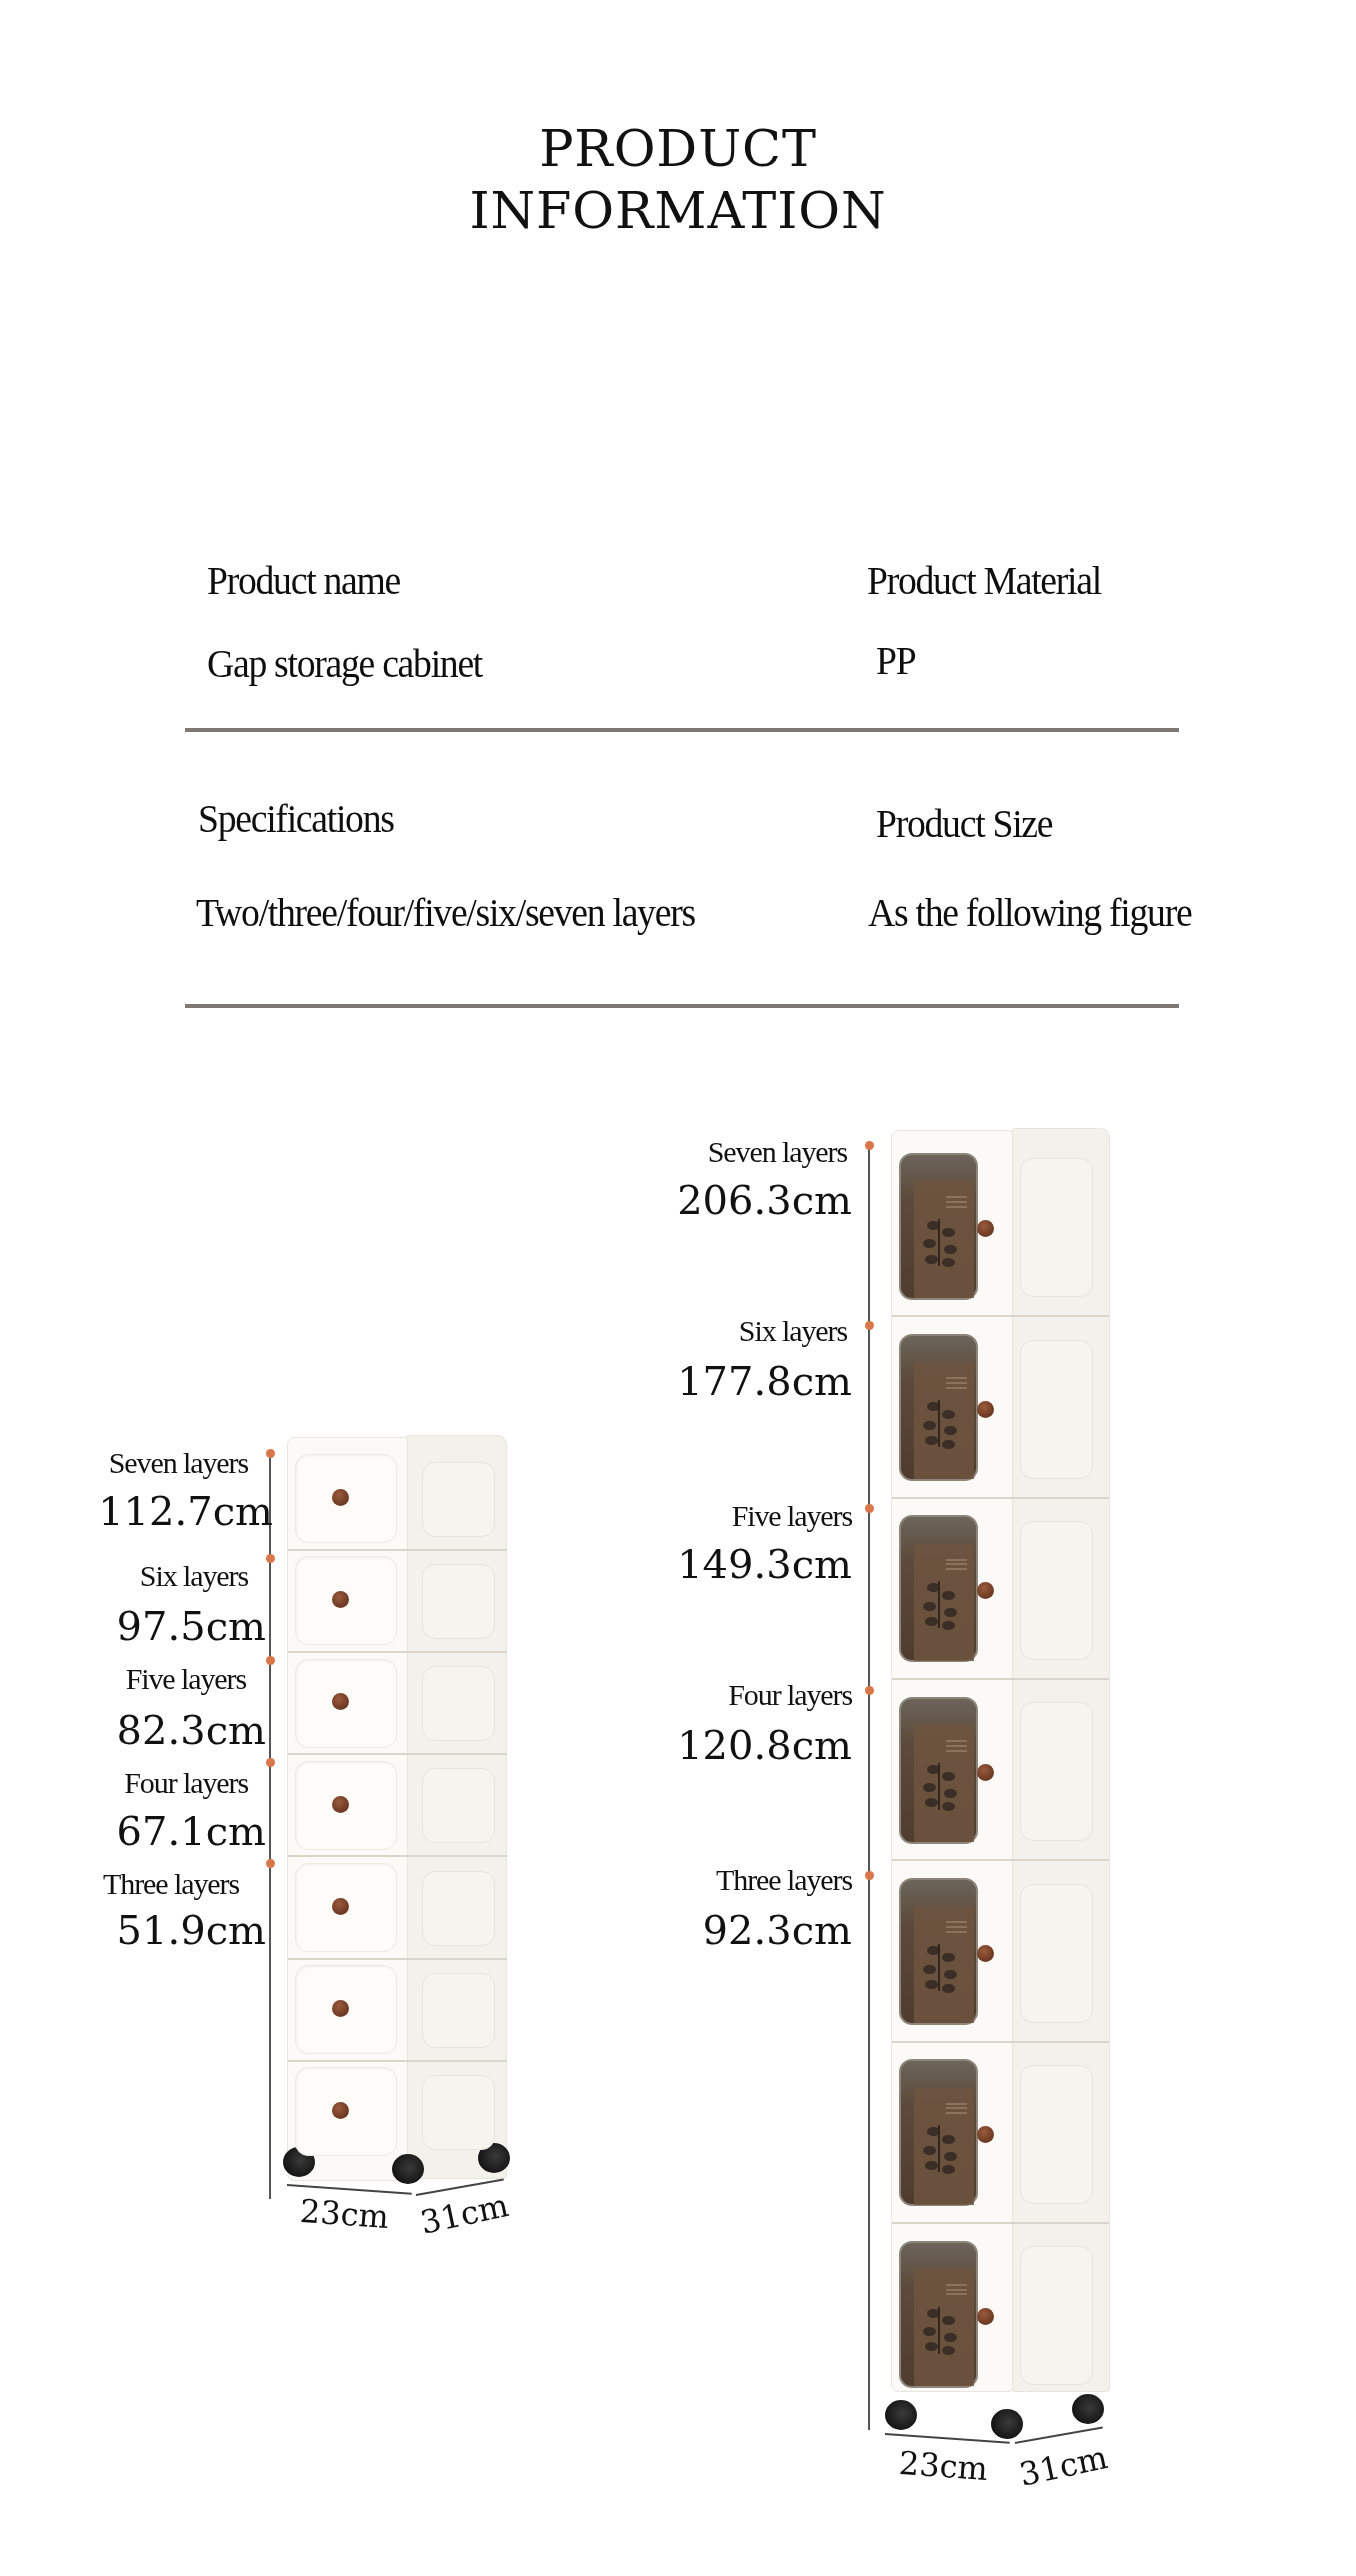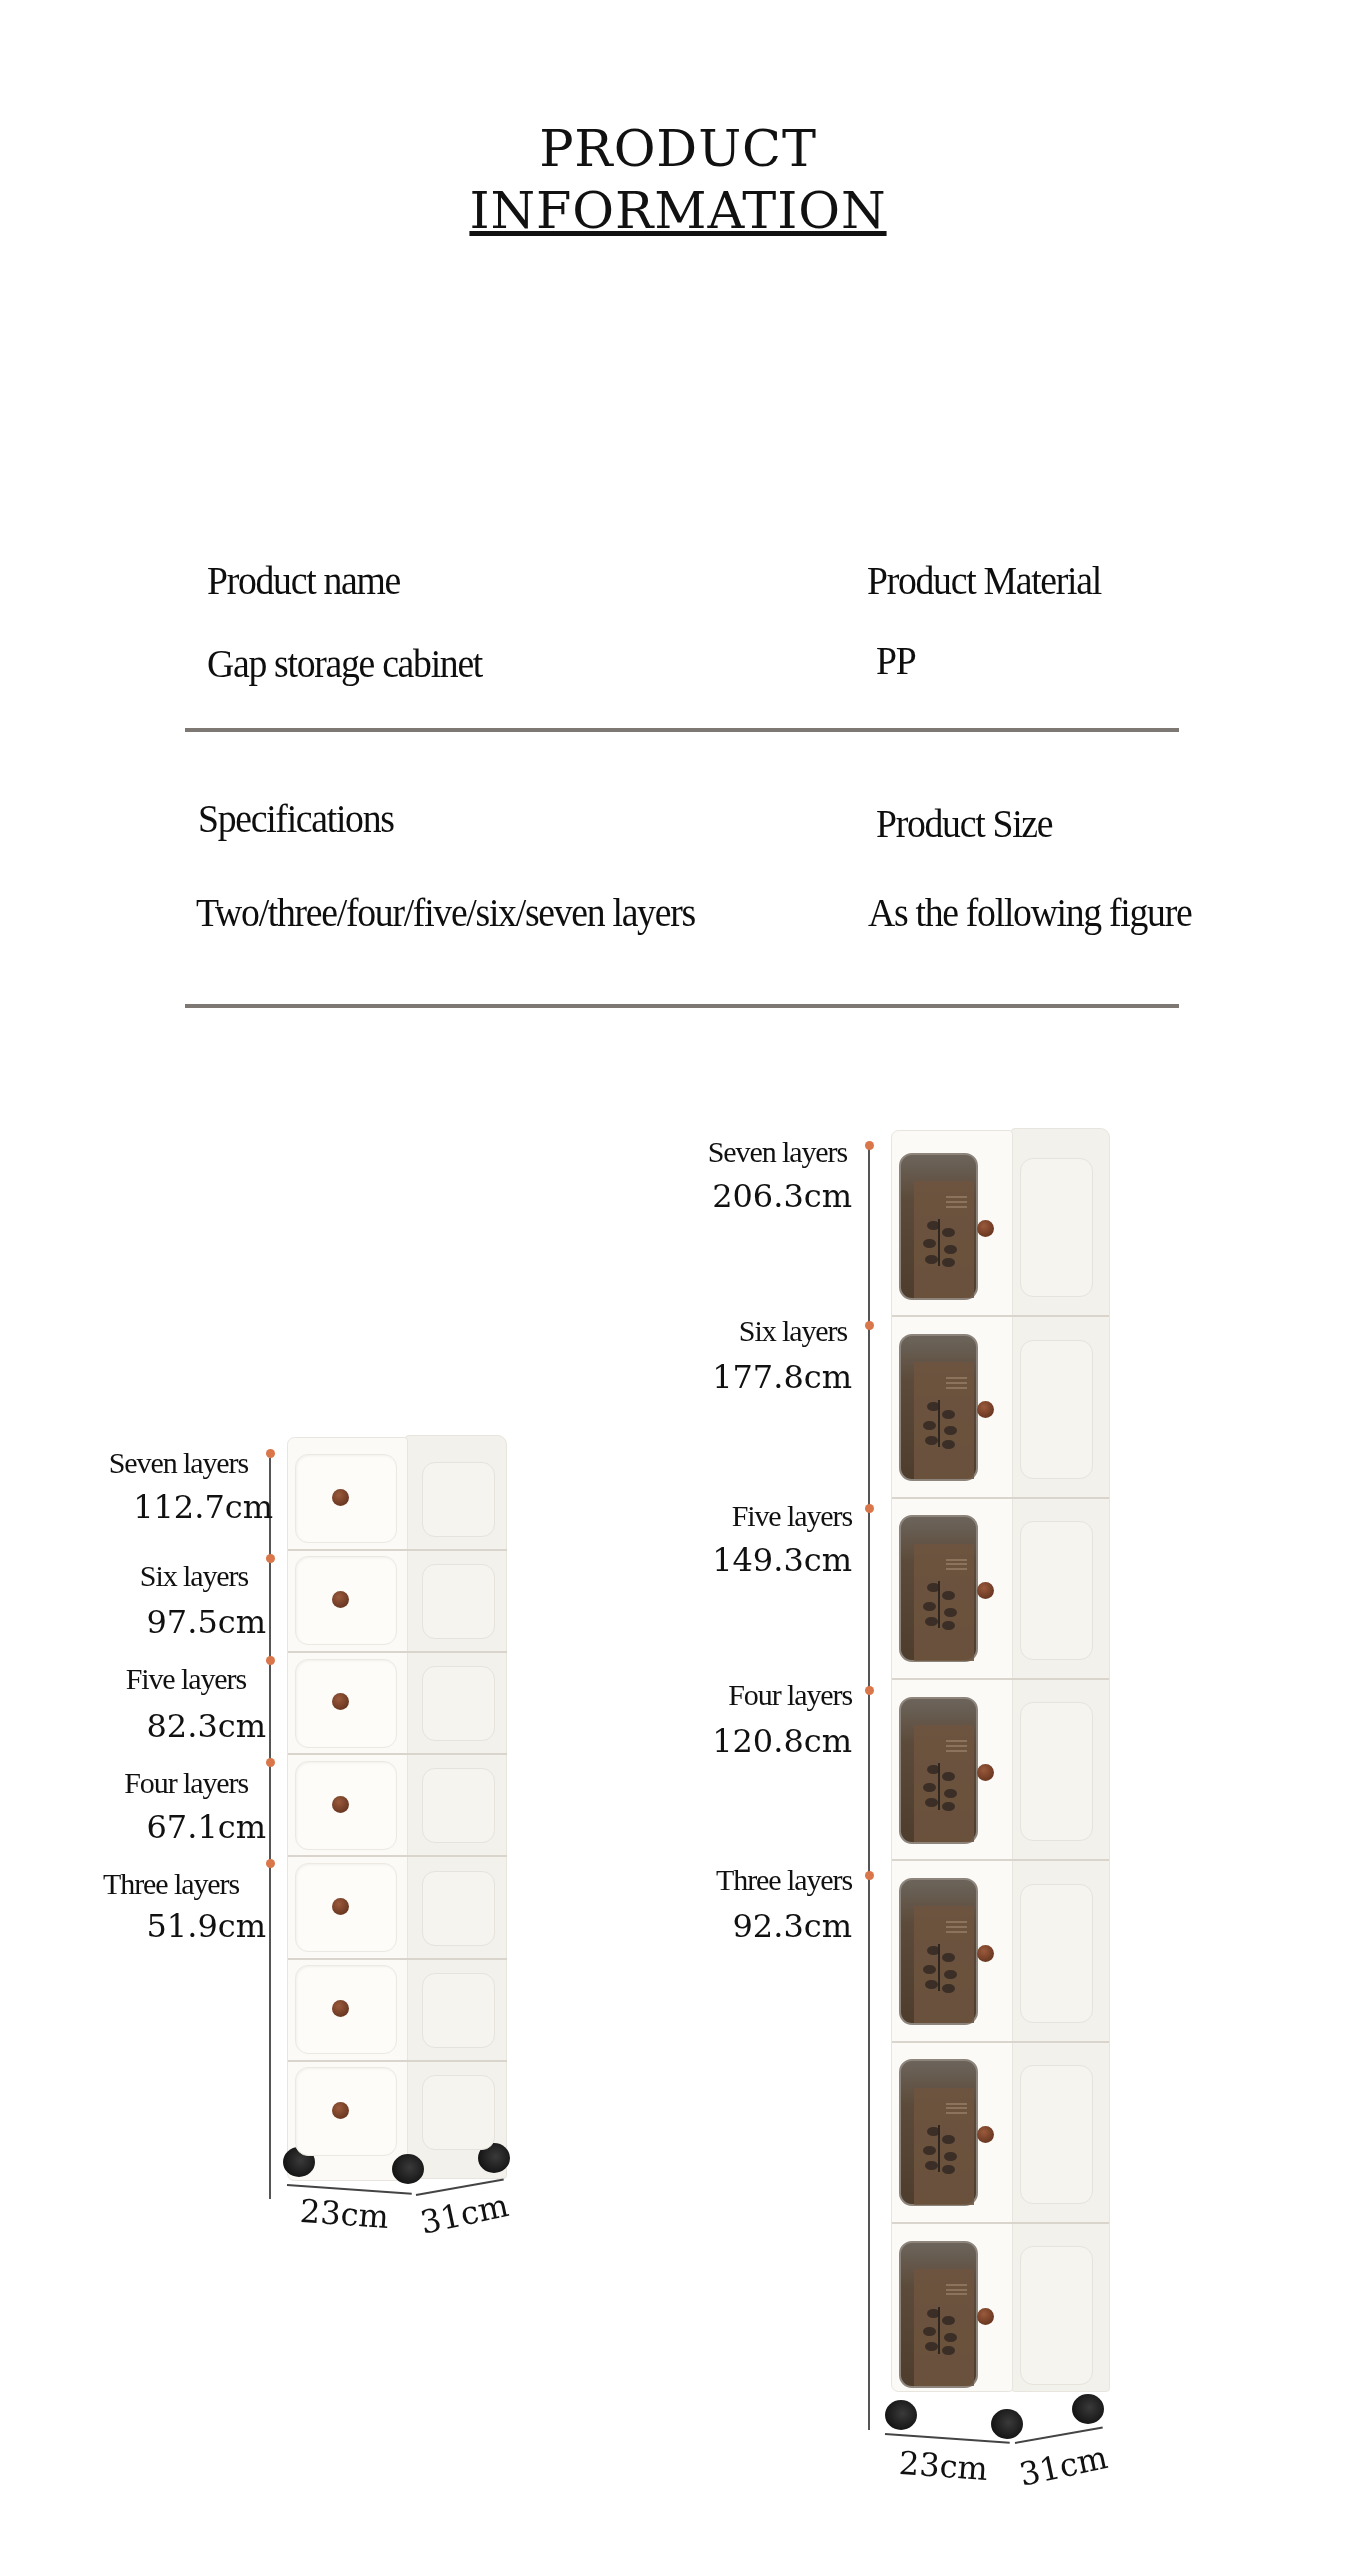--- a/index.html
+++ b/index.html
@@ -6,21 +6,21 @@
   html, body { width: 1356px; height: 2576px; background: #ffffff; overflow: hidden; }
   body { position: relative; font-family: "Liberation Serif", "DejaVu Serif", serif; color: #111; }
   .title { position: absolute; left: 0; width: 1356px; text-align: center; font-family: "DejaVu Serif", "Liberation Serif", serif; font-size: 51px; letter-spacing: 0.9px; color: #111; line-height: 62px; }
   .info { position: absolute; font-size: 41px; letter-spacing: -1.4px; white-space: nowrap; color: #0e0e0e; transform: scaleX(0.92); transform-origin: left center; }
   .divider { position: absolute; left: 185px; width: 994px; height: 3.8px; background: #7d7873; }
 
   
   .vline { position: absolute; width: 1.9px; background: #555; }
   .dot { position: absolute; width: 9.4px; height: 9.4px; border-radius: 50%; background: #d9764a; }
   .layer-name { position: absolute; text-align: right; font-size: 30px; letter-spacing: -1.1px; color: #111; white-space: nowrap; }
-  .layer-height { position: absolute; text-align: center; font-family: "DejaVu Serif", "Liberation Serif", serif; font-size: 32px; color: #111; white-space: nowrap; }
+  .layer-height { position: absolute; text-align: center; font-family: "DejaVu Serif", "Liberation Serif", serif; font-size: 40px; color: #111; white-space: nowrap; }
   .dim { position: absolute; font-family: "DejaVu Serif", "Liberation Serif", serif; font-size: 32px; color: #111; white-space: nowrap; }
   .dimline { position: absolute; height: 1.9px; background: #444; transform-origin: left center; }
 
   
   .cab { position: absolute; }
   .front { position: absolute; background: #fbfaf6; border: 0.9px solid #e8e5de; }
   .side { position: absolute; background: #f3f1ec; border: 0.9px solid #e8e5de; }
   .module-line { position: absolute; height: 1.9px; background: #d9d5cc; }
   .panel { position: absolute; border: 1.9px solid #ece9e2; border-radius: 13px; background: #fdfcf9; box-shadow: inset 0.9px 0.9px 2.8px rgba(0,0,0,0.05); }
   .side-panel { position: absolute; border: 1.9px solid #e6e3dc; border-radius: 13px; background: #f6f4ef; }
@@ -29,21 +29,21 @@
   .window { position: absolute; border-radius: 13px; background: linear-gradient(180deg, #6c645b 0%, #5c4b3a 30%, #4e3d2d 100%); border: 2.8px solid #8d857c; overflow: hidden; }
   .book { position: absolute; background: #6e5540; }
   .leaf { position: absolute; border-radius: 50%; background: #2f2620; opacity: 0.8; }
   .stem { position: absolute; width: 1.9px; background: #2f2620; }
   .book-line { position: absolute; height: 1.9px; background: #8b735e; }
 </style>
 </head>
 <body>
 
 <div class="title" style="top:118px;">PRODUCT</div>
-<div class="title" style="top:180px;text-decoration:underline;">INFORMATION</div>
+<div class="title" style="top:180px;">INFORMATION</div>
 
 <div class="info" style="left:207px; top:556px;">Product name</div>
 <div class="info" style="left:867px; top:556px;">Product Material</div>
 <div class="info" style="left:207px; top:639px;">Gap storage cabinet</div>
 <div class="info" style="left:876px; top:636px;">PP</div>
 <div class="divider" style="top:728px;"></div>
 
 <div class="info" style="left:198px; top:794px;">Specifications</div>
 <div class="info" style="left:876px; top:799px;">Product Size</div>
 <div class="info" style="left:196px; top:888px;">Two/three/four/five/six/seven layers</div>

